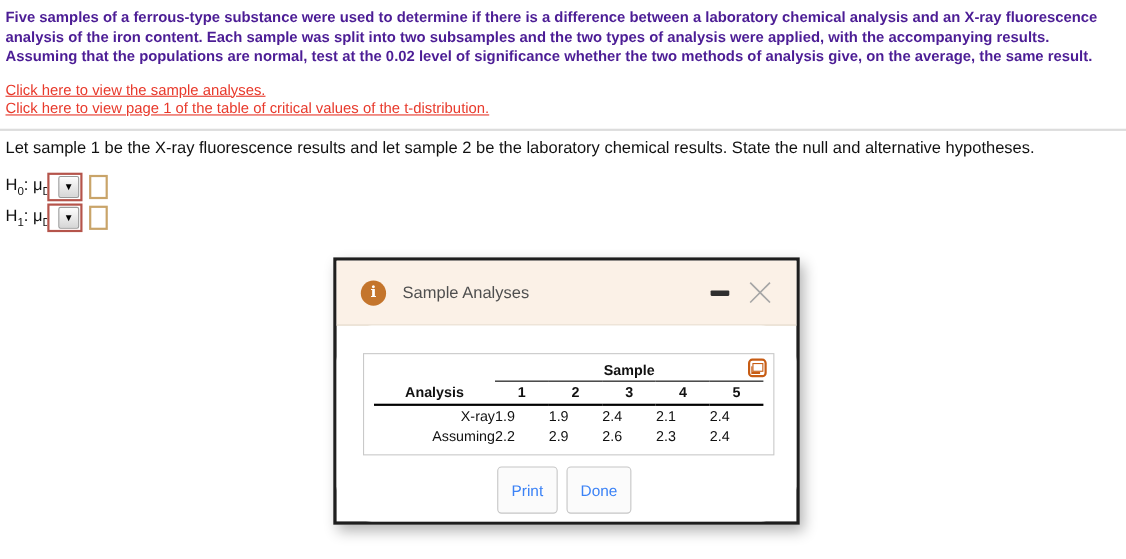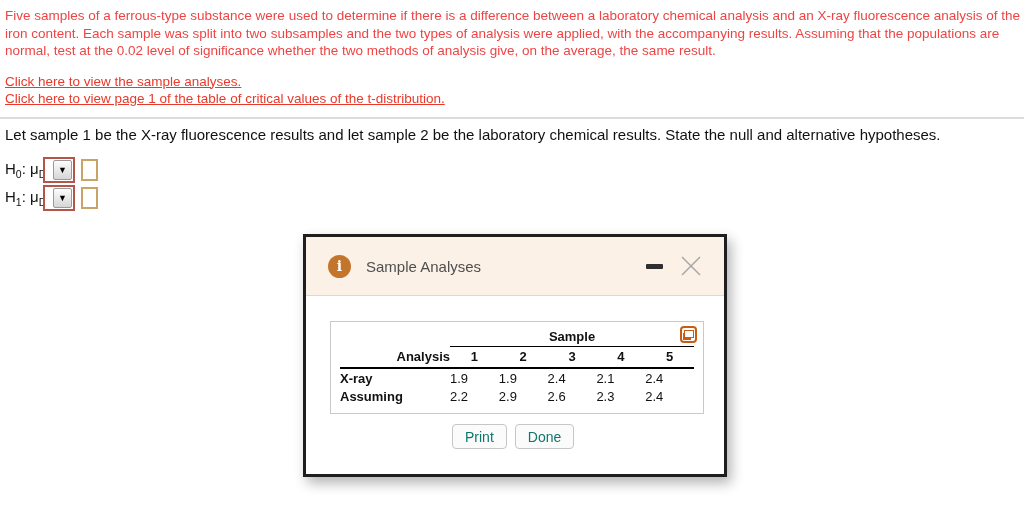--- a/index.html
+++ b/index.html
@@ -1,21 +1,21 @@
 <!DOCTYPE html>
 <html style="--link-red: #e8392b; --select-border: #b5544b; --answer-box-border: #c9a469; --modal-border: #1e1e1e; --header-bg: #fbf1e7; --info-icon-bg: #c4752c; --popout-icon: #c75c14;"><head>
 <meta charset="utf-8">
 <style>
   * { margin:0; padding:0; box-sizing:border-box; }
   html,body { width:1024px; height:508px; background:#fff; overflow:hidden; }
   body { font-family:"Liberation Sans", sans-serif; color:#111; position:relative; }
 
   
   .problem-block { position:absolute; left:5px; top:7px; width:1016px; font-size:13.5px; line-height:17.5px; }
-  .problem-paragraph { color:#ef4444; }
+  .problem-paragraph { color:#4c1d95;font-weight:bold; }
   .link-list { margin-top:13px; }
   .red-link { display:block; color:var(--link-red); text-decoration:underline; line-height:17.3px; cursor:pointer; }
   .divider { position:absolute; left:0; top:117px; width:1024px; height:2px; background:#dcdcdc; }
   .prompt-line { position:absolute; left:5px; top:126px; width:1010px; font-size:15px; }
 
   
   .hyp-row { position:absolute; left:5px; height:26px; display:flex; align-items:center; }
   .hyp-row.h0 { top:157px; }
   .hyp-row.h1 { top:185px; }
   .hyp-label { font-size:15px; white-space:nowrap; margin-right:4px; width:34px; }
@@ -42,35 +42,35 @@
 
   .modal-body { position:relative; width:100%; height:178px; background:#fff;border-radius:32px; }
 
   
   .table-wrap { position:absolute; left:24px; top:25px; width:374px; border:1px solid #c9c9c9;
                 padding:6px 9px 8px 9px; background:#fff; }
   table.sample-table { width:100%; border-collapse:collapse; font-size:13px; }
   .sample-table td, .sample-table th { padding:1px 0; }
   .group-cell { text-align:center; font-weight:bold; border-bottom:1px solid #000; padding-bottom:2px !important; }
   .hdr { border-bottom:2px solid #000; font-weight:bold; text-align:center; padding:2px 0 3px !important; }
-  .hdr.rowhead { text-align:right; }
-  .row-label { font-weight:bold; text-align:left; padding-top:2px !important;margin-left:16px; }
+  .hdr.rowhead { text-align:center; }
+  .row-label { font-weight:normal; text-align:right; padding-top:2px !important;margin-left:16px; }
   .val { text-align:left; padding-top:2px !important; }
   .col-analysis { width:110px; }
   .popout-icon { position:absolute; right:6px; top:4px; width:17px; height:17px; border:2px solid var(--popout-icon);
                  border-radius:4px; background:#fff; cursor:pointer; }
   .popout-icon::before { content:""; position:absolute; left:1px; bottom:1px; width:8px; height:7px;
                          background:var(--popout-icon); }
   .popout-icon::after { content:""; position:absolute; right:1px; top:2px; width:8px; height:6px;
                         background:#fff; border:1.5px solid var(--popout-icon); }
 
   
   .btn-row { position:absolute; left:146px; top:128px; display:flex; gap:8px; }
-  .dlg-btn { height:25px; padding:0 12px; min-width:45px; background:#fbfbfb; border:1px solid #c6c6c6;
-             border-radius:4px; font-family:"Liberation Sans", sans-serif; font-size:14px; color:#0f766e; cursor:pointer; }
+  .dlg-btn { height:43px; padding:0 12px; min-width:45px; background:#fbfbfb; border:1px solid #c6c6c6;
+             border-radius:4px; font-family:"Liberation Sans", sans-serif; font-size:14px; color:#3b82f6; cursor:pointer; }
 </style>
 </head>
 <body>
 
 <div class="problem-block">
   <div class="problem-paragraph">Five samples of a ferrous-type substance were used to determine if there is a difference between a laboratory chemical analysis and an X-ray fluorescence analysis of the iron content. Each sample was split into two subsamples and the two types of analysis were applied, with the accompanying results. Assuming that the populations are normal, test at the 0.02 level of significance whether the two methods of analysis give, on the average, the same result.</div>
   <div class="link-list">
     <a class="red-link">Click here to view the sample analyses.</a>
     <a class="red-link">Click here to view page 1 of the table of critical values of the t-distribution.</a>
   </div>

